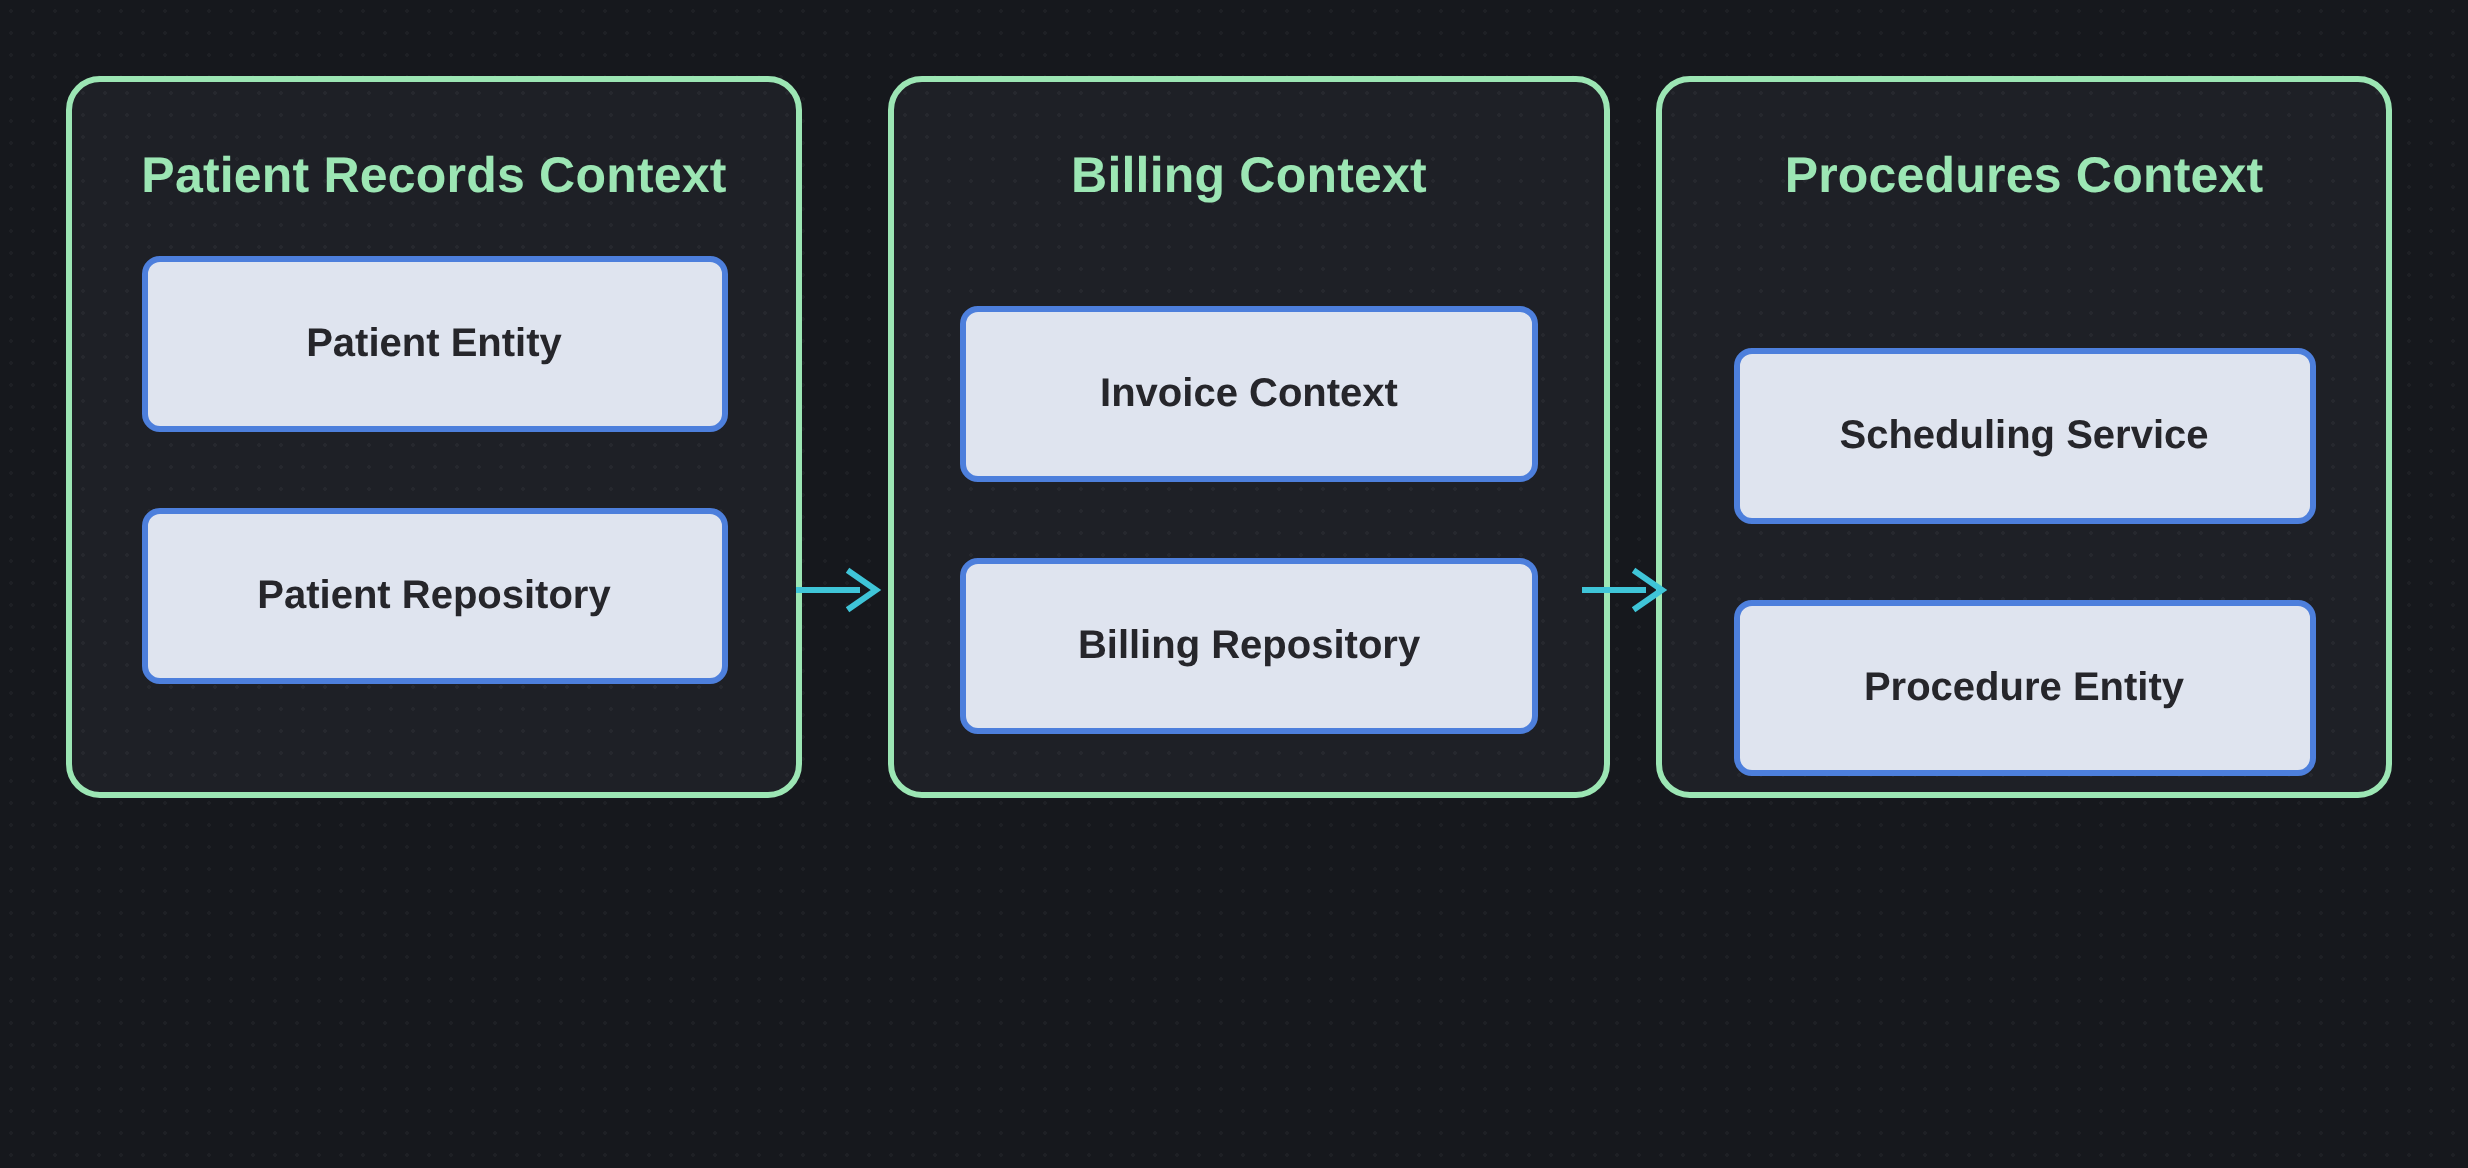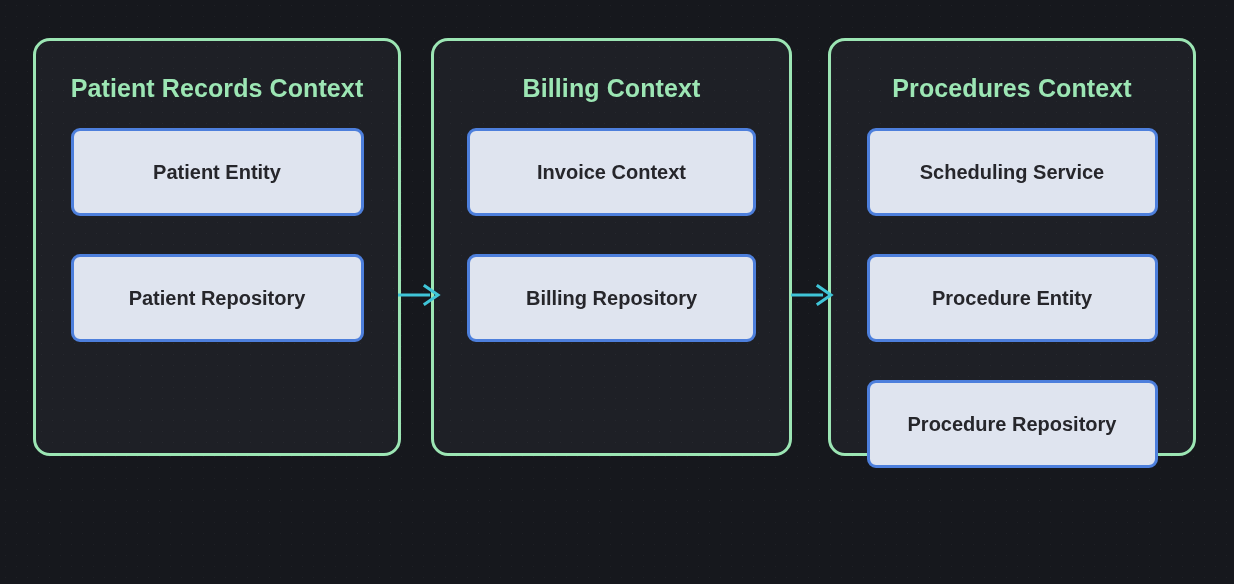--- a/index.html
+++ b/index.html
@@ -28,34 +28,34 @@
     position: absolute;
     inset: 0;
     display: flex;
     align-items: stretch;
   }
 
   
   .context {
     position: absolute;
     top: 38px;
-    height: 418px;
+    height: 361px;
     box-sizing: border-box;
     border: 3px solid #9ce6b4;
     border-radius: 17px;
     background-color: #1e2026;
     background-image: radial-gradient(rgba(255,255,255,0.035) 0.8px, transparent 0.9px);
     background-size: 11px 11px;
     display: flex;
     flex-direction: column;
     align-items: center;
   }
   .ctx-0 { left: 33px;  width: 368px; }
-  .ctx-1 { left: 431px; width: 361px; }
-  .ctx-2 { left: 828px; width: 368px; }
+  .ctx-1 { left: 444px; width: 361px; gap: 25px; }
+  .ctx-2 { left: 828px; width: 368px; gap: 46px; }
 
   .context-title {
     color: #9ce6b4;
     font-size: 25px;
     font-weight: bold;
     letter-spacing: 0.1px;
     margin-top: 33px;
     margin-bottom: 0;
     text-align: center;
     white-space: nowrap;
@@ -121,21 +121,20 @@
       <div class="node">Invoice Context</div>
       <div class="node">Billing Repository</div>
     </div>
   </div>
 
   <div class="context ctx-2">
     <div class="context-title">Procedures Context</div>
     <div class="nodes">
       <div class="node">Scheduling Service</div>
       <div class="node">Procedure Entity</div>
-      <div class="node">Procedure Repository</div>
     </div>
   </div>
 
   <svg class="arrow arrow-0" viewBox="0 0 44 30">
     <line x1="1" y1="15" x2="33" y2="15" stroke="#3fc5d8" stroke-width="3"></line>
     <path d="M 28 6 L 41 15 L 28 24" fill="none" stroke="#3fc5d8" stroke-width="3" stroke-linecap="square" stroke-linejoin="miter"></path>
   </svg>
 
   <svg class="arrow arrow-1" viewBox="0 0 44 30">
     <line x1="1" y1="15" x2="33" y2="15" stroke="#3fc5d8" stroke-width="3"></line>

